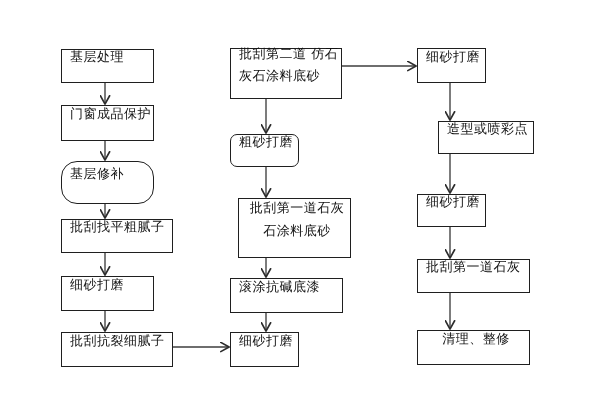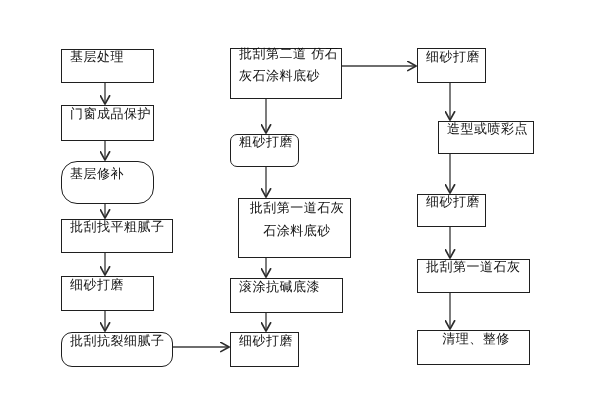--- a/index.html
+++ b/index.html
@@ -83,21 +83,21 @@
       </div>
       <div class="node" style="left: 61px; top: 161px; width: 93px; height: 43px; border-radius: 16px;">
         <span class="line">基层修补</span>
       </div>
       <div class="node" style="left: 61px; top: 219px; width: 112px; height: 34px;">
         <span class="line">批刮找平粗腻子</span>
       </div>
       <div class="node" style="left: 61px; top: 276px; width: 93px; height: 35px;">
         <span class="line">细砂打磨</span>
       </div>
-      <div class="node" style="left: 61px; top: 332px; width: 112px; height: 35px; border-radius: 11px;">
+      <div class="node" style="left: 61px; top: 332px; width: 112px; height: 35px;">
         <span class="line">批刮抗裂细腻子</span>
       </div>
       <div class="node" style="left: 230px; top: 48px; width: 112px; height: 51px;">
         <span class="line">批刮第二道 仿石</span>
         <span class="line">灰石涂料底砂</span>
       </div>
       <div class="node" style="left: 230px; top: 134px; width: 69px; height: 33px; border-radius: 7px;">
         <span class="line">粗砂打磨</span>
       </div>
       <div class="node" style="left: 238px; top: 198px; width: 113px; height: 60px; align-items: center;">

